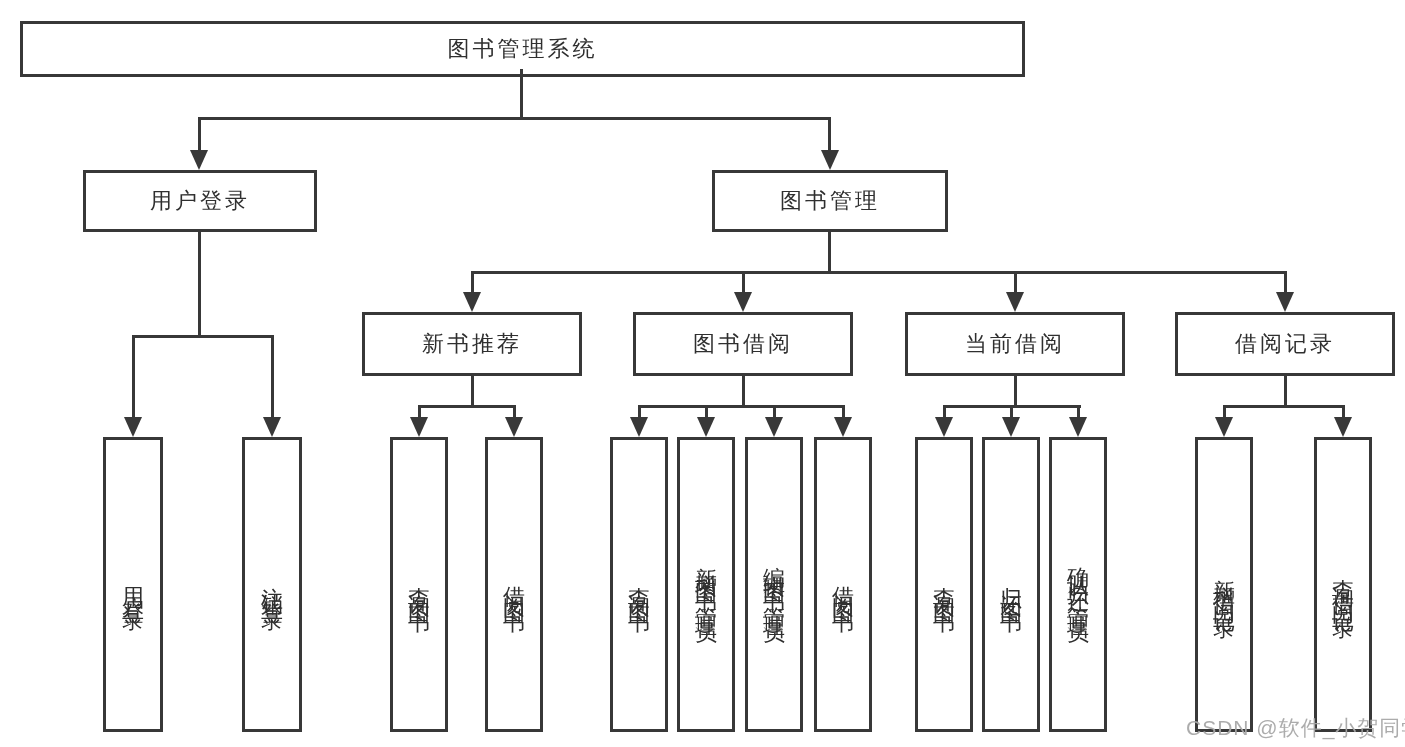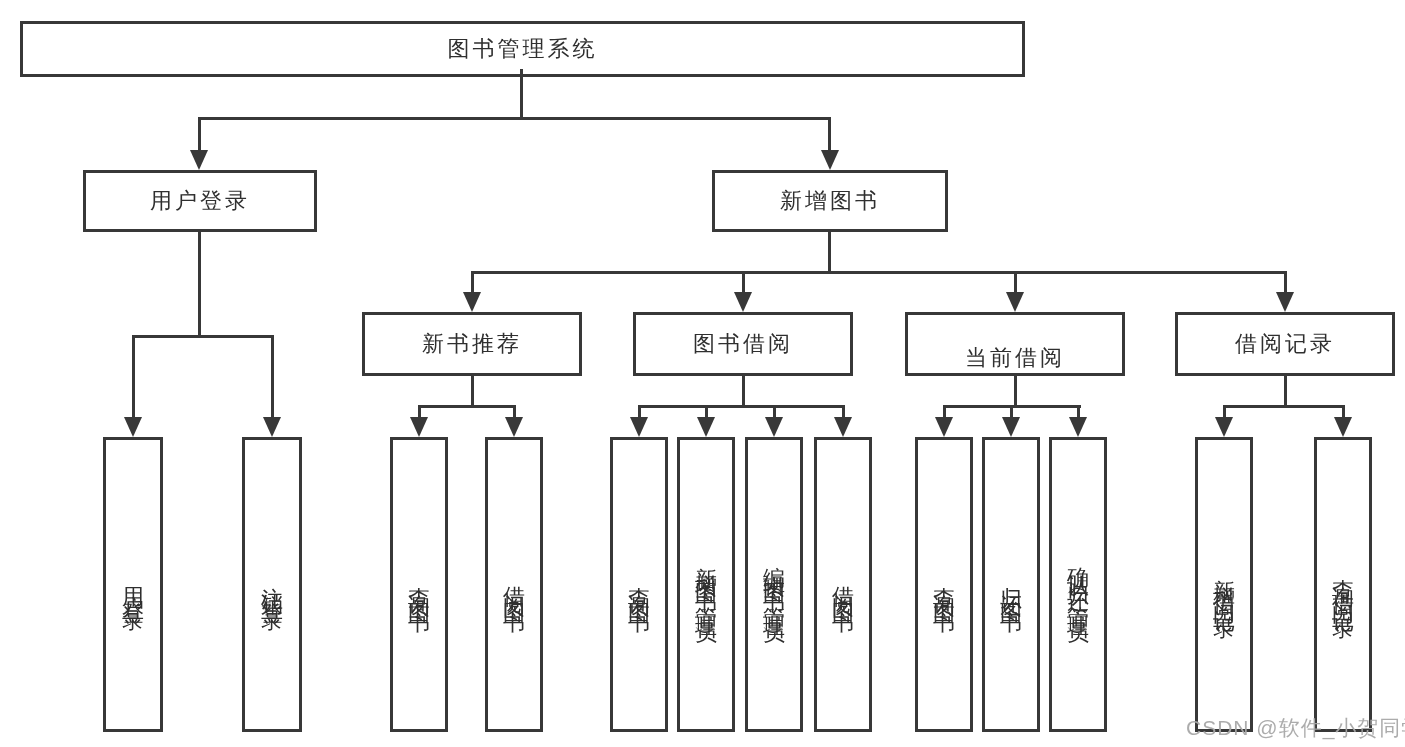--- a/index.html
+++ b/index.html
@@ -78,21 +78,21 @@
   <div class="hline" style="left:198px; top:117px; width:633px;"></div>
   <div class="vline" style="left:198px; top:117px; height:36px;"></div>
   <div class="vline" style="left:828px; top:117px; height:36px;"></div>
   <div class="arrow" style="left:190px; top:150px;"></div>
   <div class="arrow" style="left:821px; top:150px;"></div>
 
   <div class="box" style="left:83px; top:170px; width:234px; height:62px;">
     <span>用户登录</span>
   </div>
   <div class="box" style="left:712px; top:170px; width:236px; height:62px;">
-    <span>新增图书</span>
+    <span>图书管理</span>
   </div>
 
   <div class="vline" style="left:198px; top:232px; height:106px;"></div>
   <div class="hline" style="left:132px; top:335px; width:142px;"></div>
   <div class="vline" style="left:132px; top:335px; height:85px;"></div>
   <div class="vline" style="left:271px; top:335px; height:85px;"></div>
   <div class="arrow" style="left:124px; top:417px;"></div>
   <div class="arrow" style="left:263px; top:417px;"></div>
 
   <div class="leaf" style="left:103px; width:60px;">
@@ -112,21 +112,21 @@
   <div class="arrow" style="left:734px; top:292px;"></div>
   <div class="arrow" style="left:1006px; top:292px;"></div>
   <div class="arrow" style="left:1276px; top:292px;"></div>
 
   <div class="box" style="left:633px; top:312px; width:220px; height:64px;">
     <span>图书借阅</span>
   </div>
   <div class="box" style="left:362px; top:312px; width:220px; height:64px;">
     <span>新书推荐</span>
   </div>
-  <div class="box" style="left:905px; top:312px; width:220px; height:64px;align-items:flex-end;">
+  <div class="box" style="left:905px; top:312px; width:220px; height:64px;">
     <span>当前借阅</span>
   </div>
   <div class="box" style="left:1175px; top:312px; width:220px; height:64px;">
     <span>借阅记录</span>
   </div>
 
   <div class="vline" style="left:471px; top:376px; height:32px;"></div>
   <div class="hline" style="left:418px; top:405px; width:98px;"></div>
   <div class="vline" style="left:418px; top:405px; height:15px;"></div>
   <div class="vline" style="left:513px; top:405px; height:15px;"></div>

